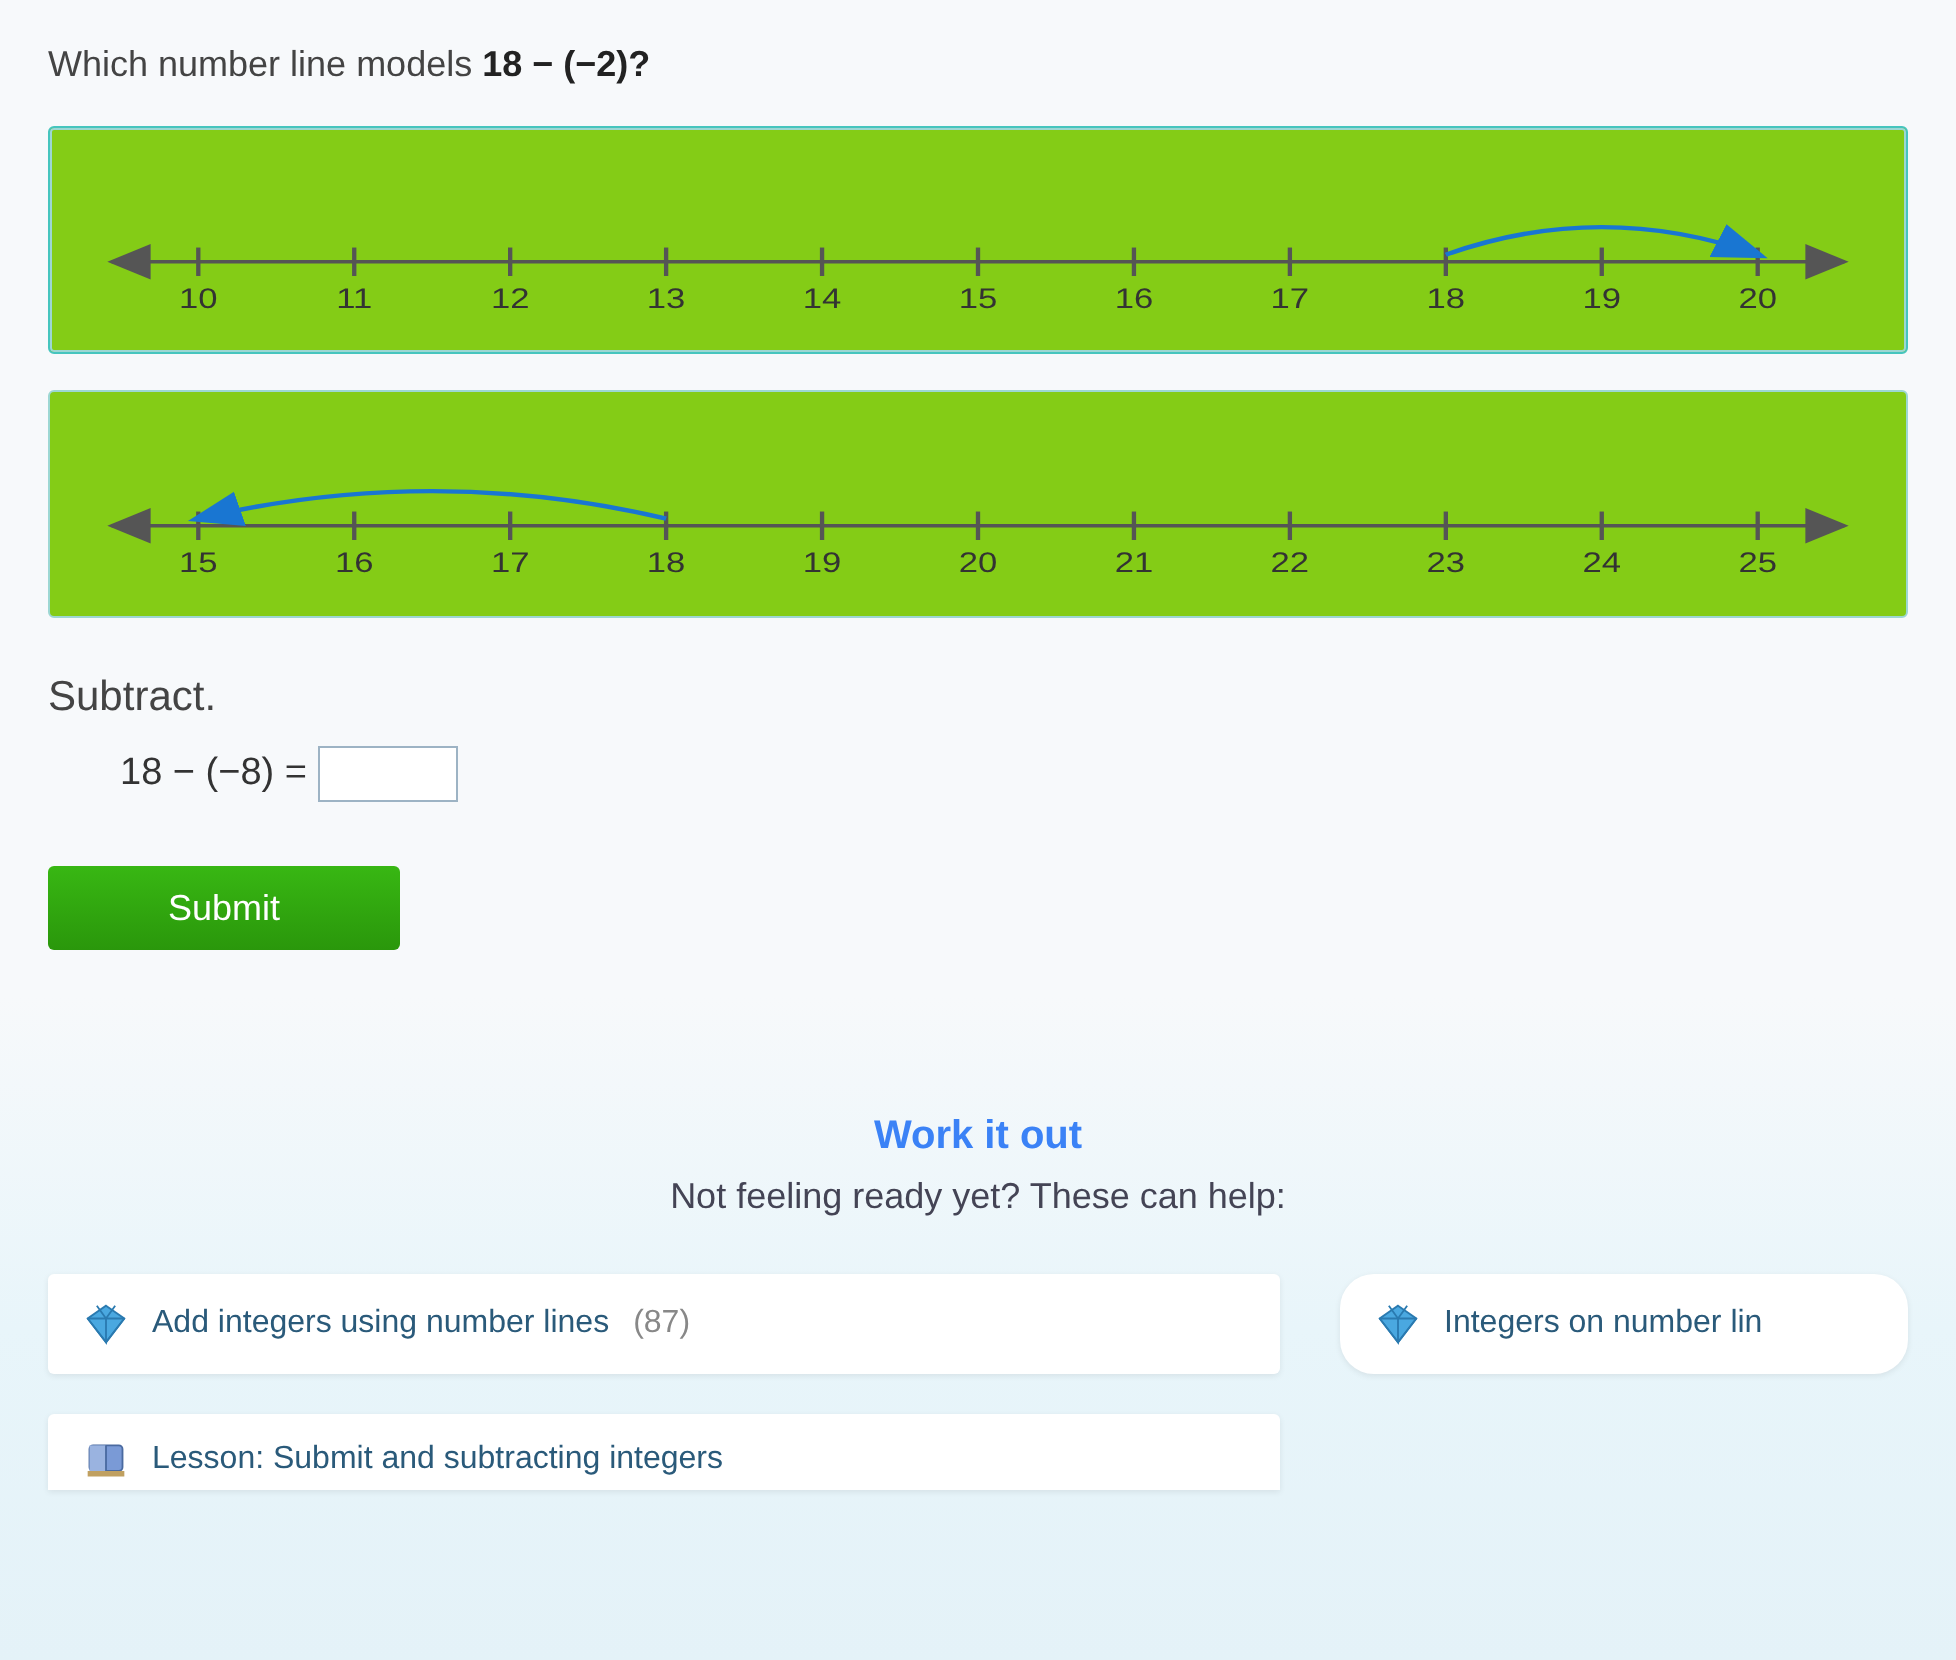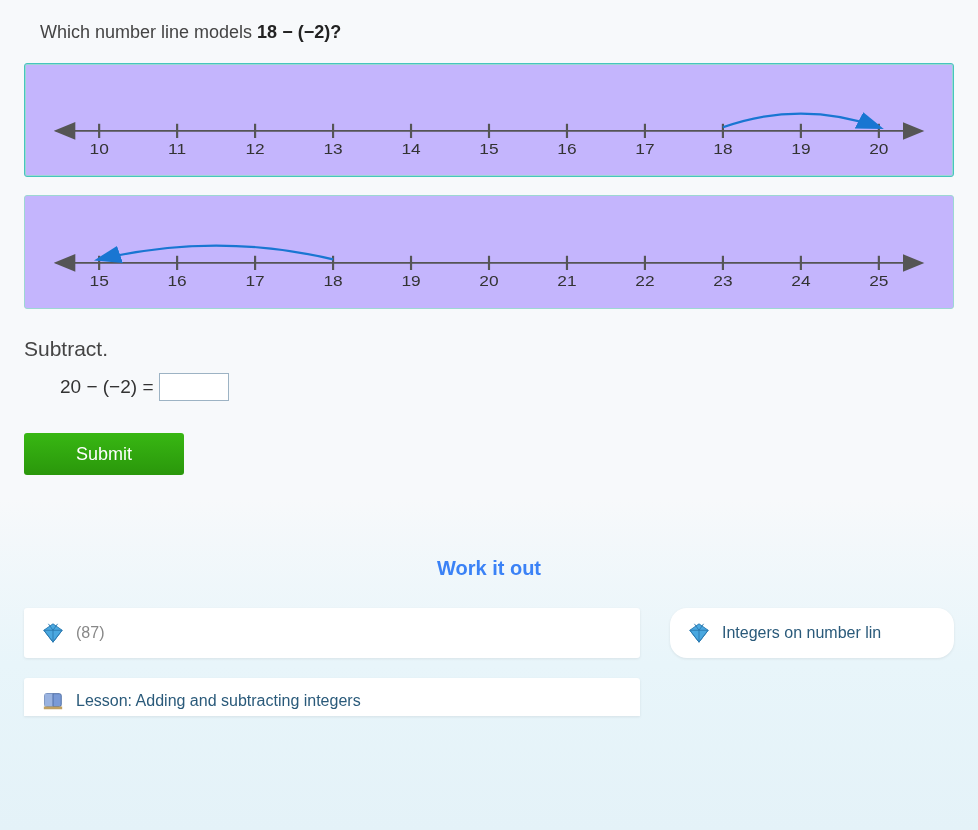--- a/index.html
+++ b/index.html
@@ -5,32 +5,32 @@
   * { box-sizing: border-box; margin: 0; padding: 0; }
   body {
     font-family: Arial, Helvetica, sans-serif;
     background: linear-gradient(to bottom, #f7f9fb 0%, #f7f9fb 60%, #e8f5fa 80%, #e4f2f8 100%);
     width: 978px;
     height: 830px;
     overflow: hidden;
     color: #333;
   }
   .question {
-    padding: 22px 24px 10px 40px;
+    padding: 22px 24px 10px 24px;
     font-size: 18px;
     color: #444;
   }
   .question .bold { font-weight: 700; color: #222; }
   .question .neg { font-weight: 700; color: #222; }
 
   .option {
     margin: 10px 24px 18px 24px;
     border: 1px solid #9dd7d3;
     border-radius: 3px;
-    background: #c4b5fd;
+    background: #84cc16;
     padding: 18px 20px 14px 20px;
     cursor: pointer;
     position: relative;
   }
   .option.sel {
     border-color: #46c5be;
     box-shadow: 0 0 0 1px #9dd7d3 inset;
   }
   .nl-wrap {
     position: relative;
@@ -59,21 +59,21 @@
     font-size: 17px;
     padding: 2px 6px;
   }
 
   .submit-btn {
     margin: 22px 24px;
     background: #2ea20a;
     background: linear-gradient(to bottom, #38b713, #2a970b);
     color: #fff;
     border: none;
-    width: 160px;
+    width: 176px;
     height: 42px;
     font-size: 18px;
     border-radius: 3px;
     cursor: pointer;
   }
 
   .workout {
     text-align: center;
     margin-top: 60px;
   }
@@ -220,40 +220,42 @@
           <text x="770" y="81" class="tick-label">25</text>
         </g>
       <path id="arcB" fill="none" stroke="#1976d2" stroke-width="2.5" marker-end="url(#blueArr)" d="M 266 51 Q 158 20 50 51"></path>
     </svg>
   </div>
 </div>
 
 
 <div class="subtract-label">Subtract.</div>
 <div class="equation">
-  <span>20 − (−2) =</span>
+  <span>18 − (−8) =</span>
   <input class="ans-input" type="text" style="">
 </div>
 
 <button class="submit-btn">Submit</button>
 
 
 <div class="workout">
   <div class="workout-title">Work it out</div>
+  <div class="workout-sub">Not feeling ready yet? These can help:</div>
 </div>
 
 <div class="help-row">
   <div class="help-card main">
     <svg class="diamond" viewBox="0 0 24 24">
       <polygon points="12,2 22,9 12,22 2,9" fill="#4aa8e0" stroke="#2a7ab0" stroke-width="1"></polygon>
       <polyline points="2,9 22,9" stroke="#2a7ab0" stroke-width="1"></polyline>
       <polyline points="7,2 12,9 17,2" stroke="#2a7ab0" stroke-width="1" fill="none"></polyline>
       <polyline points="2,9 12,22 12,9" stroke="#2a7ab0" stroke-width="1" fill="none"></polyline>
       <polyline points="22,9 12,22" stroke="#2a7ab0" stroke-width="1" fill="none"></polyline>
     </svg>
+    <span>Add integers using number lines</span>
     <span class="score">(87)</span>
   </div>
   <div class="help-card side">
     <svg class="diamond" viewBox="0 0 24 24">
       <polygon points="12,2 22,9 12,22 2,9" fill="#4aa8e0" stroke="#2a7ab0" stroke-width="1"></polygon>
       <polyline points="2,9 22,9" stroke="#2a7ab0" stroke-width="1"></polyline>
       <polyline points="7,2 12,9 17,2" stroke="#2a7ab0" stroke-width="1" fill="none"></polyline>
       <polyline points="2,9 12,22 12,9" stroke="#2a7ab0" stroke-width="1" fill="none"></polyline>
       <polyline points="22,9 12,22" stroke="#2a7ab0" stroke-width="1" fill="none"></polyline>
     </svg>
@@ -262,18 +264,18 @@
 </div>
 
 <div class="lesson-row">
   <div class="lesson-card">
     <svg class="book-icon" viewBox="0 0 24 24">
       <rect x="3" y="4" width="18" height="14" rx="2" fill="#7a9ad6" stroke="#4a6aa0"></rect>
       <rect x="3" y="4" width="9" height="14" fill="#9ab3e0"></rect>
       <line x1="12" y1="4" x2="12" y2="18" stroke="#4a6aa0"></line>
       <rect x="2" y="18" width="20" height="3" fill="#c0a060"></rect>
     </svg>
-    <span>Lesson: Adding and subtracting integers</span>
+    <span>Lesson: Submit and subtracting integers</span>
   </div>
 </div>
 
 
 
 
 </body></html>

